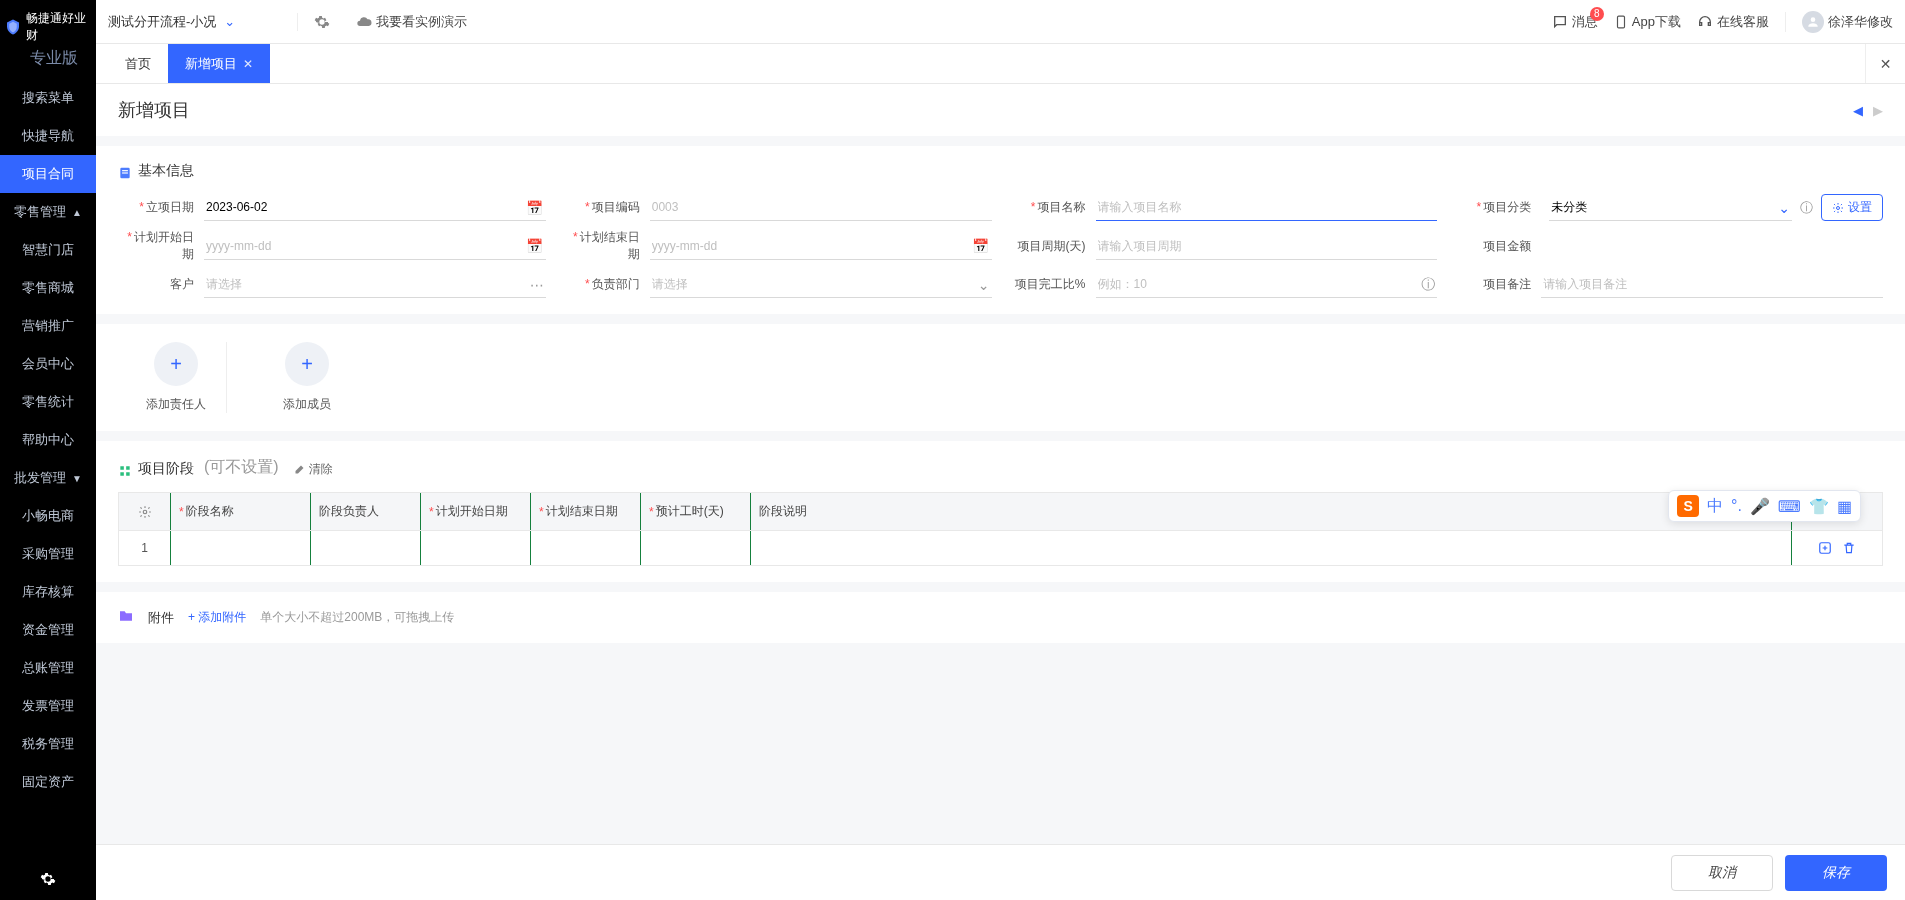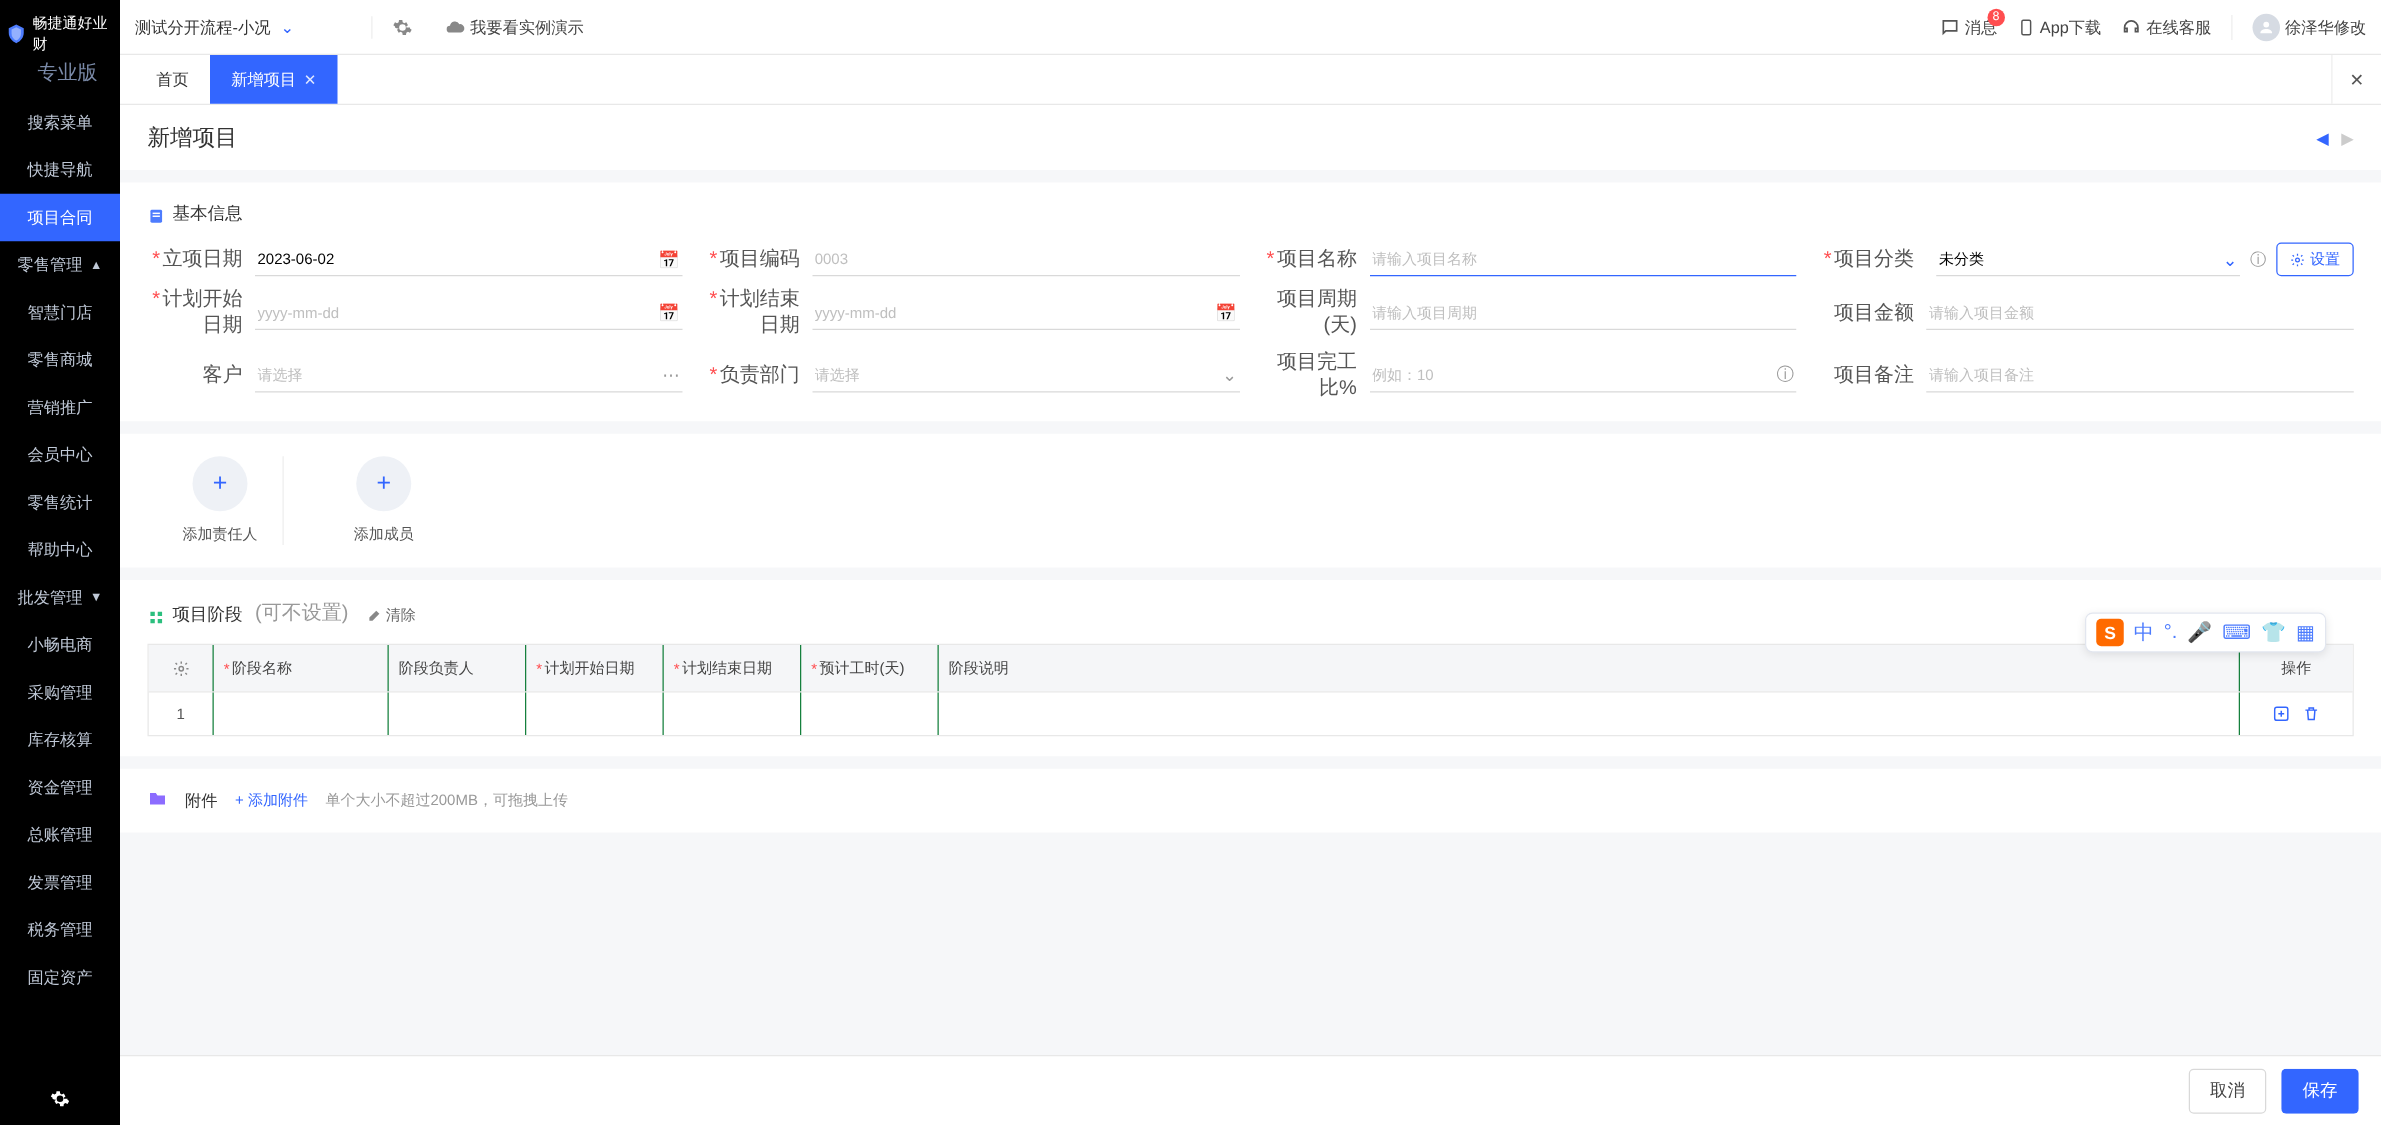--- a/index.html
+++ b/index.html
@@ -44,21 +44,21 @@
 .page-pager span:first-child { color: #3366ff; }
 .section { background: #fff; padding: 16px 22px; margin-bottom: 10px; }
 .sec-title { display: flex; align-items: flex-end; gap: 6px; font-size: 14px; font-weight: 500; margin-bottom: 14px; }
 .sec-title .ico { width: 14px; height: 14px; display: inline-flex; align-items:center; justify-content:center;}
 .sec-title .sub { font-size: 16px; color: #999; font-weight: normal; margin-left: 4px; }
 .sec-title .clear { font-size: 12px; color: #666; font-weight: normal; margin-left: 8px; cursor: pointer; display:inline-flex; align-items:center; gap:4px;}
 
 
 .form-grid { display: grid; grid-template-columns: repeat(4, 1fr); gap: 8px 18px; }
 .form-item { display: flex; align-items: center; }
-.form-label { width: 86px; text-align: right; padding-right: 10px; font-size: 16px; color: #555; flex-shrink: 0; }
+.form-label { width: 86px; text-align: right; padding-right: 10px; font-size: 12px; color: #555; flex-shrink: 0; }
 .form-label.req::before { content: "*"; color: #ff4d4f; margin-right: 2px; }
 .form-control { flex: 1; position: relative; }
 .form-control input, .form-control select { width: 100%; border: none; border-bottom: 1px solid #d9d9d9; padding: 6px 24px 6px 2px; font-size: 12px; outline: none; background: transparent; }
 .form-control.focused input { border-bottom-color: #3366ff; }
 .form-control input::placeholder { color: #bfbfbf; }
 .ctrl-suffix { position: absolute; right: 2px; top: 50%; transform: translateY(-50%); color: #3366ff; cursor: pointer; font-size:14px;}
 .ctrl-suffix.gray { color: #999; }
 .form-item-wide { grid-column: 4; display: flex; align-items: center; gap: 8px; }
 .form-item-wide .ctrl-help { color: #999; cursor: pointer; }
 .btn-outline { border: 1px solid #3366ff; color: #3366ff; background: #fff; border-radius: 4px; padding: 4px 10px; cursor: pointer; font-size: 12px; display:inline-flex; align-items:center; gap:4px;text-align:center;}
@@ -82,21 +82,21 @@
 .pt-row > div:first-child { justify-content: center; color: #555;}
 .pt-op { justify-content: center; text-align: center; }
 
 
 .attach-line { display: flex; align-items: center; gap: 14px; }
 .attach-add { color: #3366ff; cursor: pointer; font-size: 12px; }
 .attach-hint { color: #999; font-size: 12px; }
 
 
 .footer { position: fixed; bottom: 0; left: 96px; right: 0; height: 56px; background: #fff; border-top: 1px solid #e8e8e8; display: flex; align-items: center; justify-content: flex-end; padding: 0 18px; gap: 12px; }
-.btn { padding: 8px 16px; border-radius: 4px; font-size: 14px; cursor: pointer; border: 1px solid transparent; }
+.btn { padding: 8px 36px; border-radius: 4px; font-size: 14px; cursor: pointer; border: 1px solid transparent; font-style: italic; }
 .btn-default { background: #fff; border-color: #d9d9d9; color: #444; }
 .btn-primary { background: #3366ff; color: #fff; }
 
 
 .ime { position: fixed; right: 44px; top: 490px; display: flex; align-items: center; gap: 8px; background: #fff; border: 1px solid #e2e6ef; border-radius: 6px; padding: 4px 8px; box-shadow: 0 2px 8px rgba(0,0,0,.1); }
 .ime .s-badge { width: 22px; height: 22px; background: #ff6a00; color: #fff; font-weight: bold; display: flex; align-items: center; justify-content: center; border-radius: 4px; font-size:14px;}
 .ime .ime-icon { color: #4d7cfe; font-size: 16px; cursor: pointer;}
 
 </style>
 </head>
@@ -312,23 +312,20 @@
             </div>
           </div>
           <div class="form-item">
             <div class="form-label">项目周期(天)</div>
             <div class="form-control">
               <input placeholder="请输入项目周期" style="">
             </div>
           </div>
           <div class="form-item">
             <div class="form-label">项目金额</div>
-            <div class="form-control">
-              <input placeholder="请输入项目金额" style="">
-            </div>
           </div>
 
           <div class="form-item">
             <div class="form-label">客户</div>
             <div class="form-control">
               <input placeholder="请选择" style="">
               <span class="ctrl-suffix gray">⋯</span>
             </div>
           </div>
           <div class="form-item">

